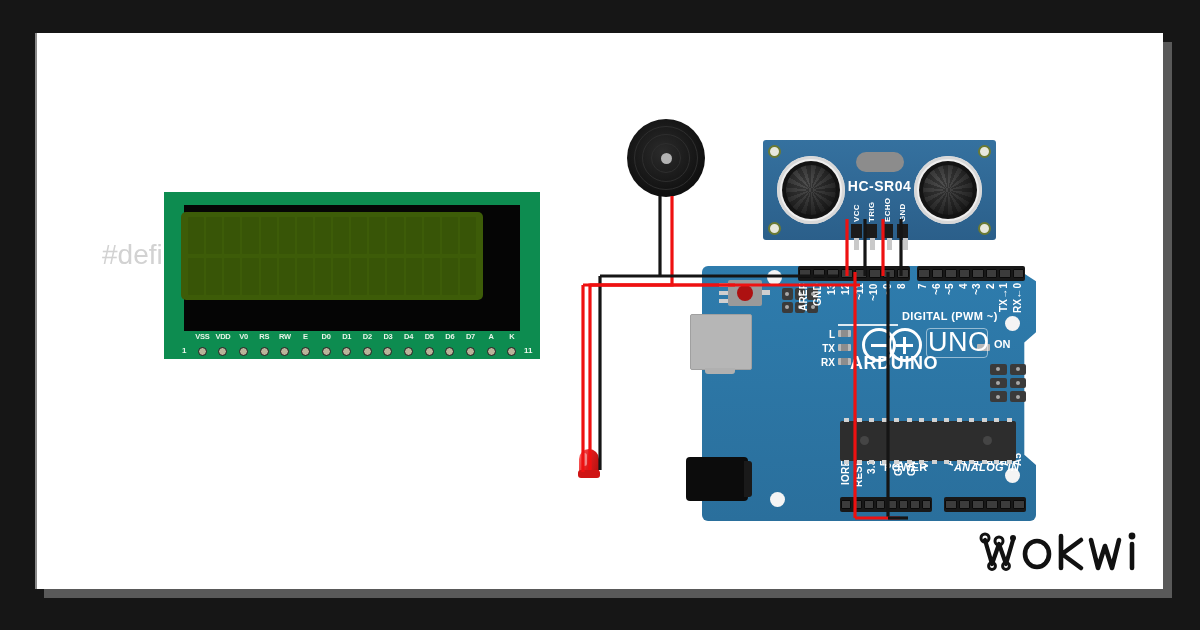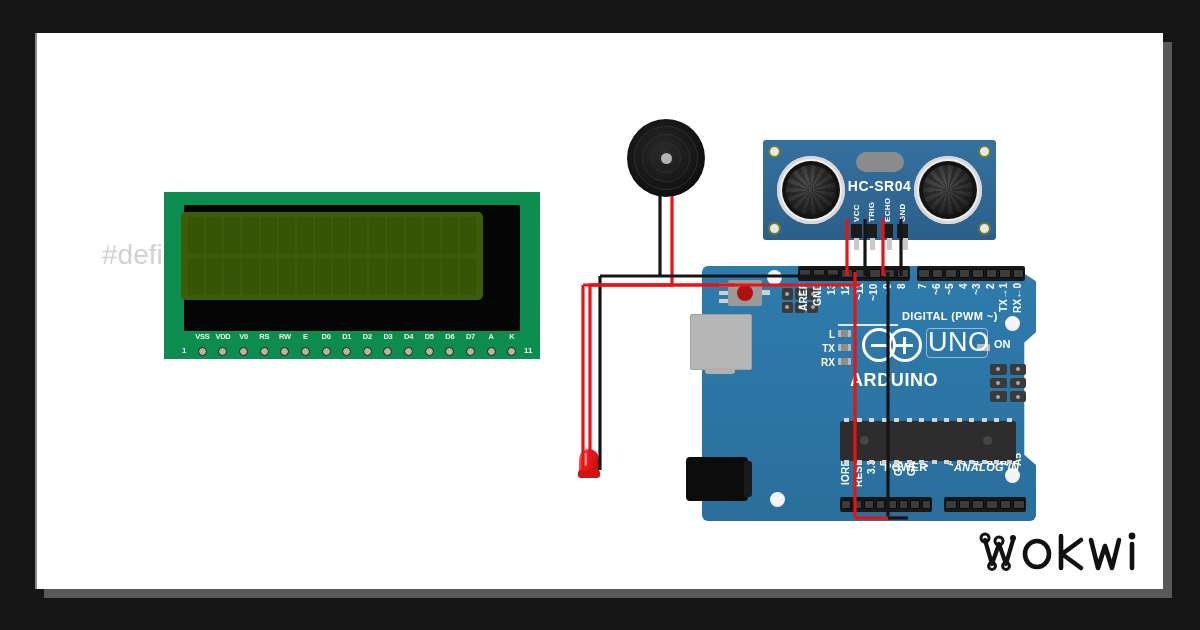--- a/index.html
+++ b/index.html
@@ -325,21 +325,21 @@
   .uno .uno-box {
     position: absolute; left: 224px; top: 62px; width: 62px; height: 30px;
     border: 1.5px solid rgba(255,255,255,.5); border-radius: 4px;
   }
   .uno .uno-txt {
     position: absolute; left: 226px; top: 61px; width: 58px; text-align: center;
     color: #ffffff; font-size: 27px; line-height: 30px; letter-spacing: .5px;
     font-family: "Liberation Sans", sans-serif;
   }
   .uno .arduino-txt {
-    position: absolute; left: 148px; top: 104px;
+    position: absolute; left: 148px; top: 87px;
     color: #ffffff; font-size: 18px; font-weight: bold; letter-spacing: .6px;
     font-family: "Liberation Sans", sans-serif;
   }
 
   .uno .mcu {
     position: absolute; left: 138px; top: 155px; width: 176px; height: 40px;
     background: #2d2d2d; border-radius: 2px;
   }
   .uno .mcu .dot { position: absolute; width: 9px; height: 9px; border-radius: 50%; background: #454545; top: 15px; }
   .uno .mcu .d1 { left: 20px; } .uno .mcu .d2 { right: 24px; }

